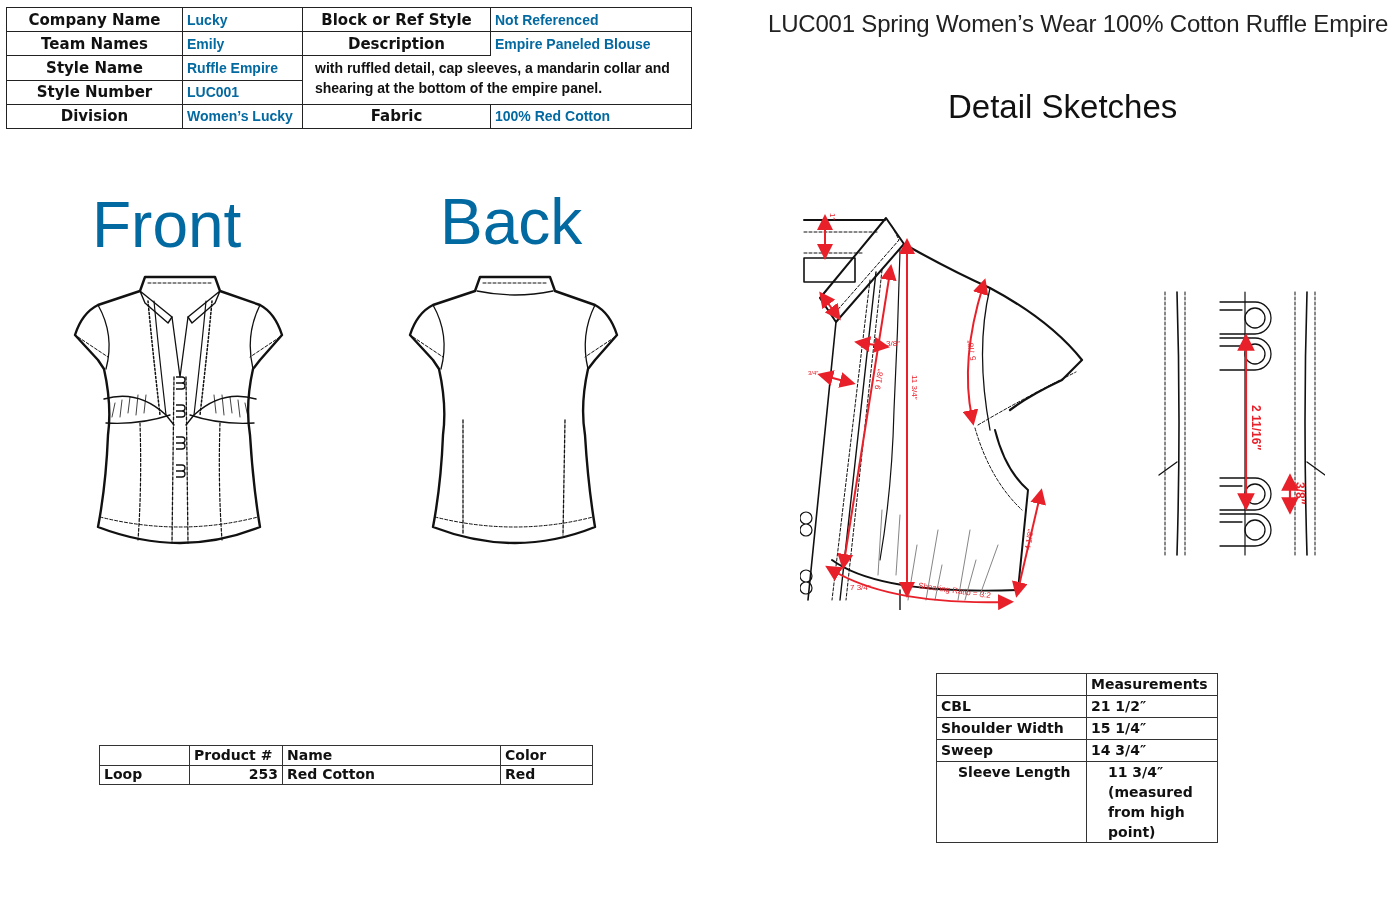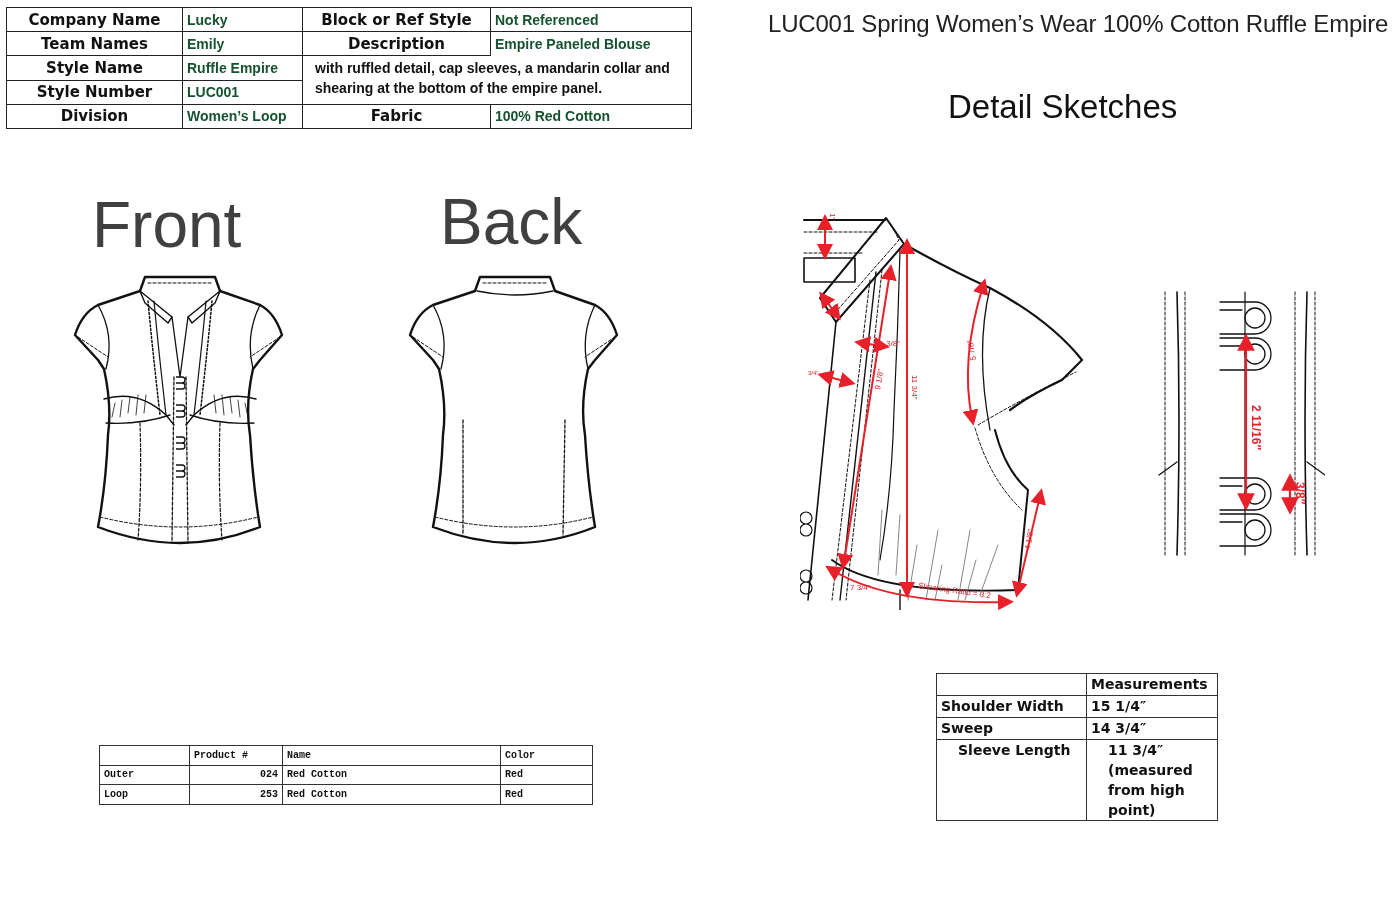--- a/index.html
+++ b/index.html
@@ -9,47 +9,47 @@
   
   .spec-table {
     position: absolute; left: 6px; top: 7px; width: 685px; height: 122px;
     border-collapse: collapse; table-layout: fixed; border-radius: 19px;
   }
   .spec-table td {
     border: 1.5px solid #222; font-size: 14px; height: 24px; line-height: 20px;
     padding: 0 4px; white-space: nowrap; overflow: hidden;
   }
   .spec-table td.lbl { font-weight: bold; text-align: center; font-size: 15px; }
-  .spec-table td.val { font-family: "Liberation Sans", sans-serif; font-weight: bold; font-size: 14px; color: #14532d; }
+  .spec-table td.val { font-family: "Liberation Sans", sans-serif; font-weight: bold; font-size: 14px; color: #0369a1; }
   .spec-table td.desc-cell {
     font-family: "Liberation Sans", sans-serif; font-weight: bold; font-size: 14px;
     white-space: normal; line-height: 20px; vertical-align: top; padding-top: 2px; padding-left: 12px;
   }
 
   .doc-title {
     position: absolute; left: 768px; top: 10px; font-size: 24px;
     font-family: "Liberation Sans", sans-serif; color: #222; letter-spacing: -0.2px;
   }
   .detail-title {
     position: absolute; left: 948px; top: 88px; font-size: 33px;
     font-family: "Liberation Sans", sans-serif; color: #111;
   }
   .view-label {
-    position: absolute; font-size: 64px; font-family: "Liberation Sans", sans-serif; color: #404040;
+    position: absolute; font-size: 64px; font-family: "Liberation Sans", sans-serif; color: #0369a1;
   }
   .sketch { position: absolute; }
 
   
   .mat-table {
     position: absolute; left: 99px; top: 745px; width: 493px;
     border-collapse: collapse; table-layout: fixed;
   }
   .mat-table td, .mat-table th {
-    border: 1.5px solid #333; font-size: 10px; font-weight: bold; height: 19.5px; line-height: 17px;
-    padding: 0 4px; text-align: left; white-space: nowrap; font-family: Liberation Mono, monospace;
+    border: 1.5px solid #333; font-size: 14px; font-weight: bold; height: 19.5px; line-height: 17px;
+    padding: 0 4px; text-align: left; white-space: nowrap;
   }
   .mat-table .num { text-align: right; }
 
   
   .meas-table {
     position: absolute; left: 936px; top: 673px; width: 281px;
     border-collapse: collapse; table-layout: fixed;
   }
   .meas-table td, .meas-table th {
     border: 1.5px solid #333; font-size: 14px; font-weight: bold; height: 22px; line-height: 20px;
@@ -84,21 +84,21 @@
     <td class="lbl">Style Name</td>
     <td class="val">Ruffle Empire</td>
     <td class="desc-cell" colspan="2" rowspan="2" style="border-top:none;">with ruffled detail, cap sleeves, a mandarin collar and shearing at the bottom of the empire panel.</td>
   </tr>
   <tr>
     <td class="lbl">Style Number</td>
     <td class="val">LUC001</td>
   </tr>
   <tr>
     <td class="lbl">Division</td>
-    <td class="val">Women’s Loop</td>
+    <td class="val">Women’s Lucky</td>
     <td class="lbl">Fabric</td>
     <td class="val">100% Red Cotton</td>
   </tr>
 </tbody>
   </table>
 
 <div class="doc-title">LUC001 Spring Women’s Wear 100% Cotton Ruffle Empire</div>
 <div class="detail-title">Detail Sketches</div>
 
 <div class="view-label" style="left:92px; top:188px;">Front</div>
@@ -268,45 +268,43 @@
       <col style="width:92px">
   </colgroup>
   <tbody>
       <tr>
     <th></th>
     <th>Product #</th>
     <th>Name</th>
     <th>Color</th>
   </tr>
   <tr>
-    <td>Outer</td>
-    <td class="num">024</td>
-    <td>Red Cotton</td>
-    <td>Red</td>
-  </tr>
-  <tr>
     <td>Loop</td>
     <td class="num">253</td>
     <td>Red Cotton</td>
     <td>Red</td>
   </tr>
 </tbody>
   </table>
 
 <table class="meas-table">
   <colgroup>
     <col style="width:150px">
       <col style="width:131px">
   </colgroup>
   <tbody>
       <tr>
     <th></th>
     <th>Measurements</th>
   </tr>
   <tr>
+    <td>CBL</td>
+    <td>21  1/2″</td>
+  </tr>
+  <tr>
     <td>Shoulder Width</td>
     <td>15  1/4″</td>
   </tr>
   <tr>
     <td>Sweep</td>
     <td>14  3/4″</td>
   </tr>
   <tr>
     <td class="tall">Sleeve Length</td>
     <td class="tall">11  3/4″ (measured from high point)</td>

